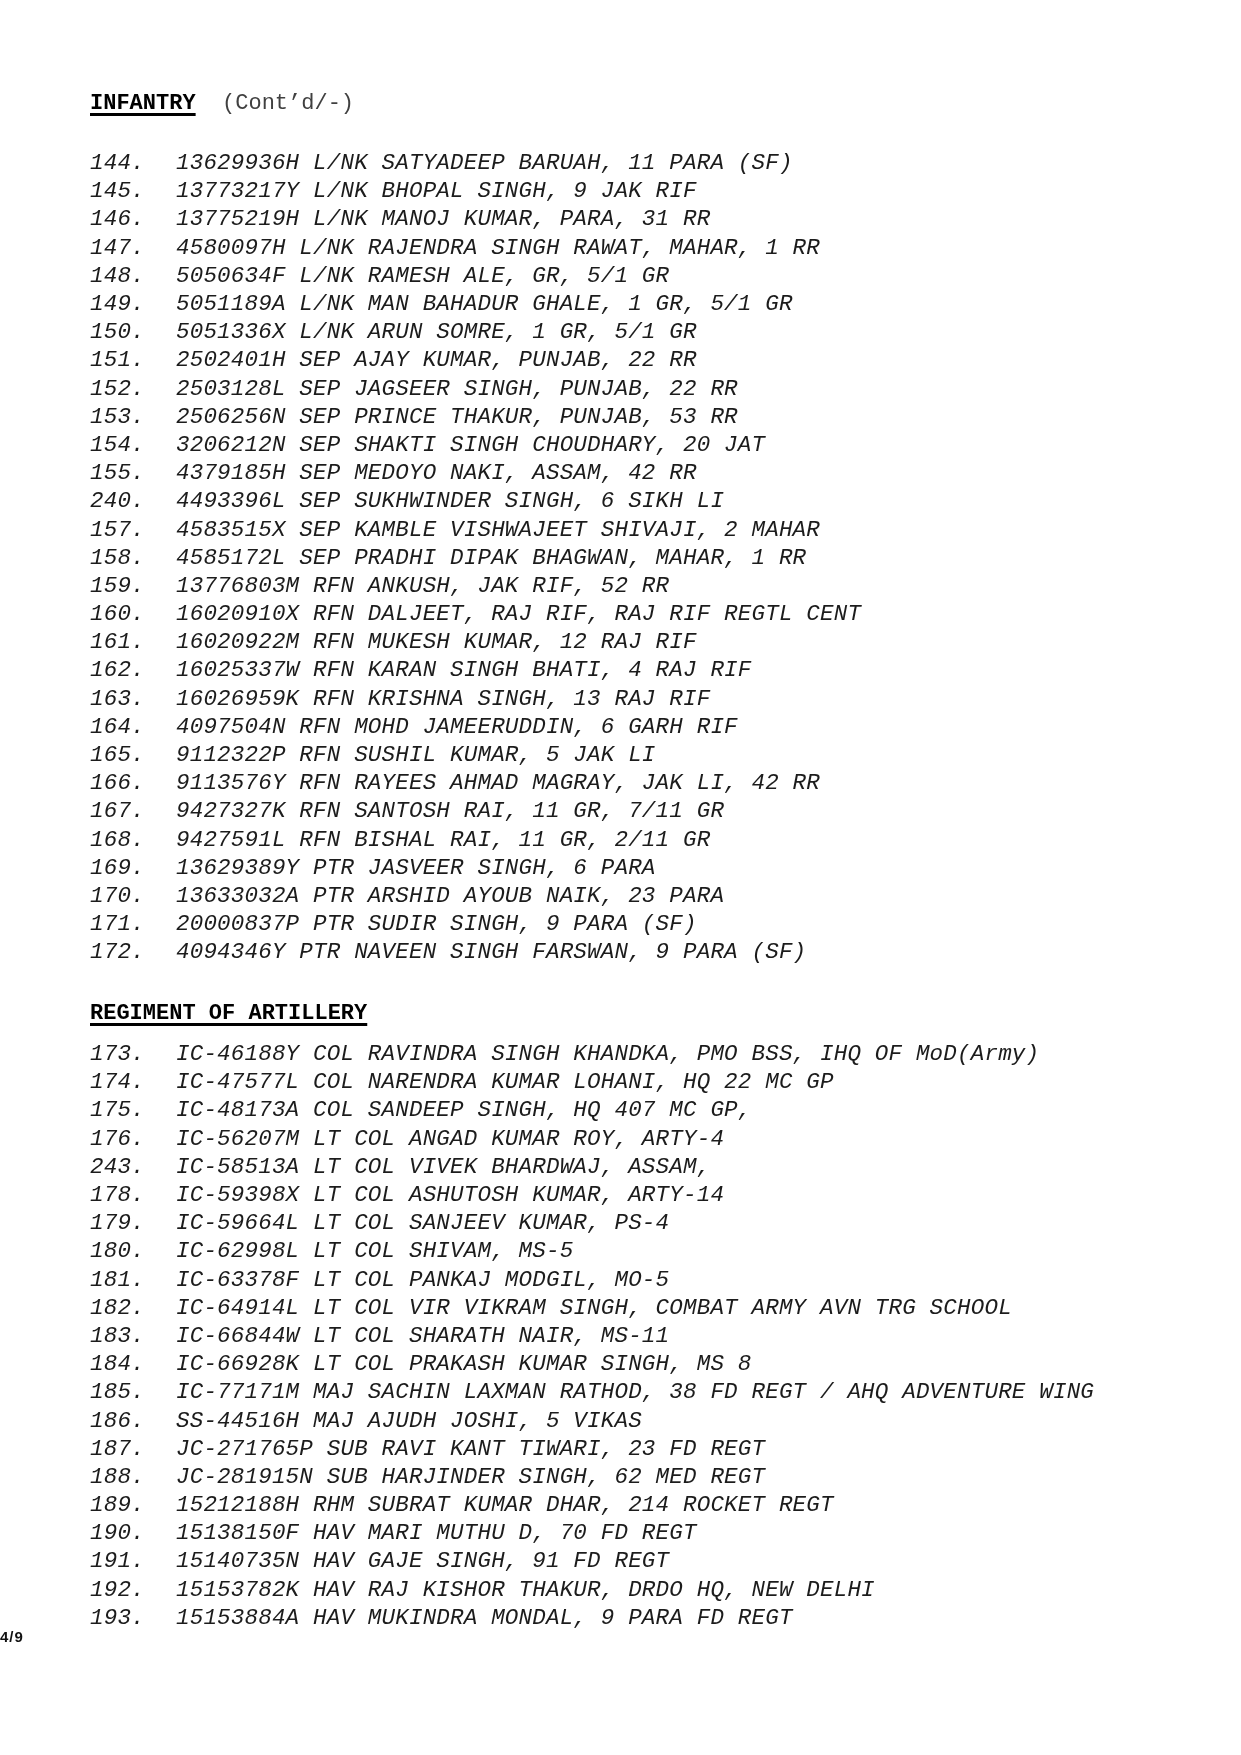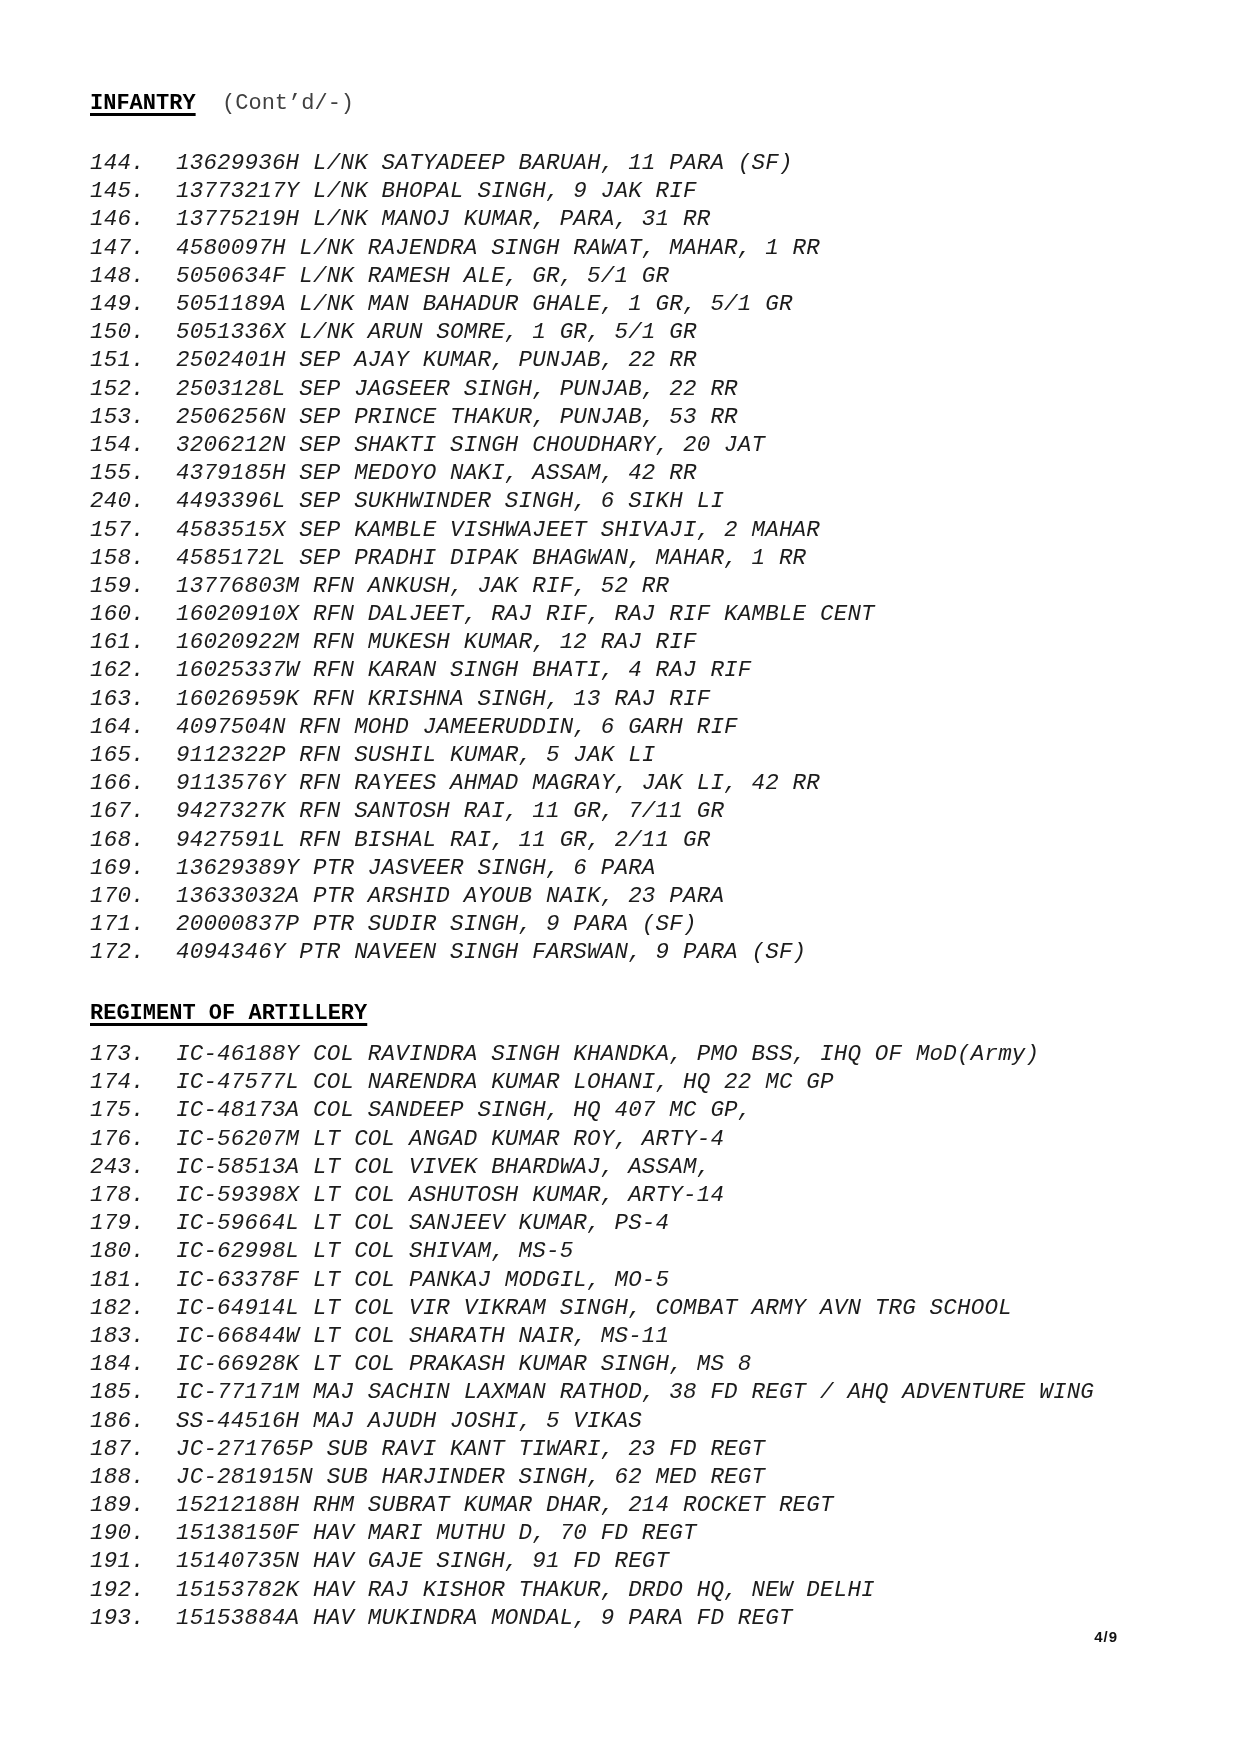--- a/index.html
+++ b/index.html
@@ -65,27 +65,26 @@
     }
     #infantry-heading { top: 90px; }
     #infantry-list { top: 149px; }
     #artillery-heading { top: 980px; margin-top: 20px; }
     #artillery-list { top: 1040px; }
     .page-number {
       position: absolute;
       left: 0;
       width: 1070px;
       top: 1628px;
-      text-align: right;
+      text-align: left;
       font-family: "Liberation Sans", "DejaVu Sans", sans-serif;
       font-weight: bold;
       font-size: 15px;
       letter-spacing: 1px;
       color: #111;
-      padding-left: 48px;
     }
   </style>
 </head>
 <body>
 
 <div class="page">
 
   <div class="heading" id="infantry-heading"><span class="title">INFANTRY</span><span class="suffix">  (Cont’d/-)</span></div>
 
   <ul class="entries" id="infantry-list">
@@ -98,21 +97,21 @@
       <li class="entry"><span class="num">150.</span><span class="text">5051336X L/NK ARUN SOMRE, 1 GR, 5/1 GR</span></li>
       <li class="entry"><span class="num">151.</span><span class="text">2502401H SEP AJAY KUMAR, PUNJAB, 22 RR</span></li>
       <li class="entry"><span class="num">152.</span><span class="text">2503128L SEP JAGSEER SINGH, PUNJAB, 22 RR</span></li>
       <li class="entry"><span class="num">153.</span><span class="text">2506256N SEP PRINCE THAKUR, PUNJAB, 53 RR</span></li>
       <li class="entry"><span class="num">154.</span><span class="text">3206212N SEP SHAKTI SINGH CHOUDHARY, 20 JAT</span></li>
       <li class="entry"><span class="num">155.</span><span class="text">4379185H SEP MEDOYO NAKI, ASSAM, 42 RR</span></li>
       <li class="entry"><span class="num">240.</span><span class="text">4493396L SEP SUKHWINDER SINGH, 6 SIKH LI</span></li>
       <li class="entry"><span class="num">157.</span><span class="text">4583515X SEP KAMBLE VISHWAJEET SHIVAJI, 2 MAHAR</span></li>
       <li class="entry"><span class="num">158.</span><span class="text">4585172L SEP PRADHI DIPAK BHAGWAN, MAHAR, 1 RR</span></li>
       <li class="entry"><span class="num">159.</span><span class="text">13776803M RFN ANKUSH, JAK RIF, 52 RR</span></li>
-      <li class="entry"><span class="num">160.</span><span class="text">16020910X RFN DALJEET, RAJ RIF, RAJ RIF KAMBLE CENT</span></li>
+      <li class="entry"><span class="num">160.</span><span class="text">16020910X RFN DALJEET, RAJ RIF, RAJ RIF REGTL CENT</span></li>
       <li class="entry"><span class="num">161.</span><span class="text">16020922M RFN MUKESH KUMAR, 12 RAJ RIF</span></li>
       <li class="entry"><span class="num">162.</span><span class="text">16025337W RFN KARAN SINGH BHATI, 4 RAJ RIF</span></li>
       <li class="entry"><span class="num">163.</span><span class="text">16026959K RFN KRISHNA SINGH, 13 RAJ RIF</span></li>
       <li class="entry"><span class="num">164.</span><span class="text">4097504N RFN MOHD JAMEERUDDIN, 6 GARH RIF</span></li>
       <li class="entry"><span class="num">165.</span><span class="text">9112322P RFN SUSHIL KUMAR, 5 JAK LI</span></li>
       <li class="entry"><span class="num">166.</span><span class="text">9113576Y RFN RAYEES AHMAD MAGRAY, JAK LI, 42 RR</span></li>
       <li class="entry"><span class="num">167.</span><span class="text">9427327K RFN SANTOSH RAI, 11 GR, 7/11 GR</span></li>
       <li class="entry"><span class="num">168.</span><span class="text">9427591L RFN BISHAL RAI, 11 GR, 2/11 GR</span></li>
       <li class="entry"><span class="num">169.</span><span class="text">13629389Y PTR JASVEER SINGH, 6 PARA</span></li>
       <li class="entry"><span class="num">170.</span><span class="text">13633032A PTR ARSHID AYOUB NAIK, 23 PARA</span></li>

